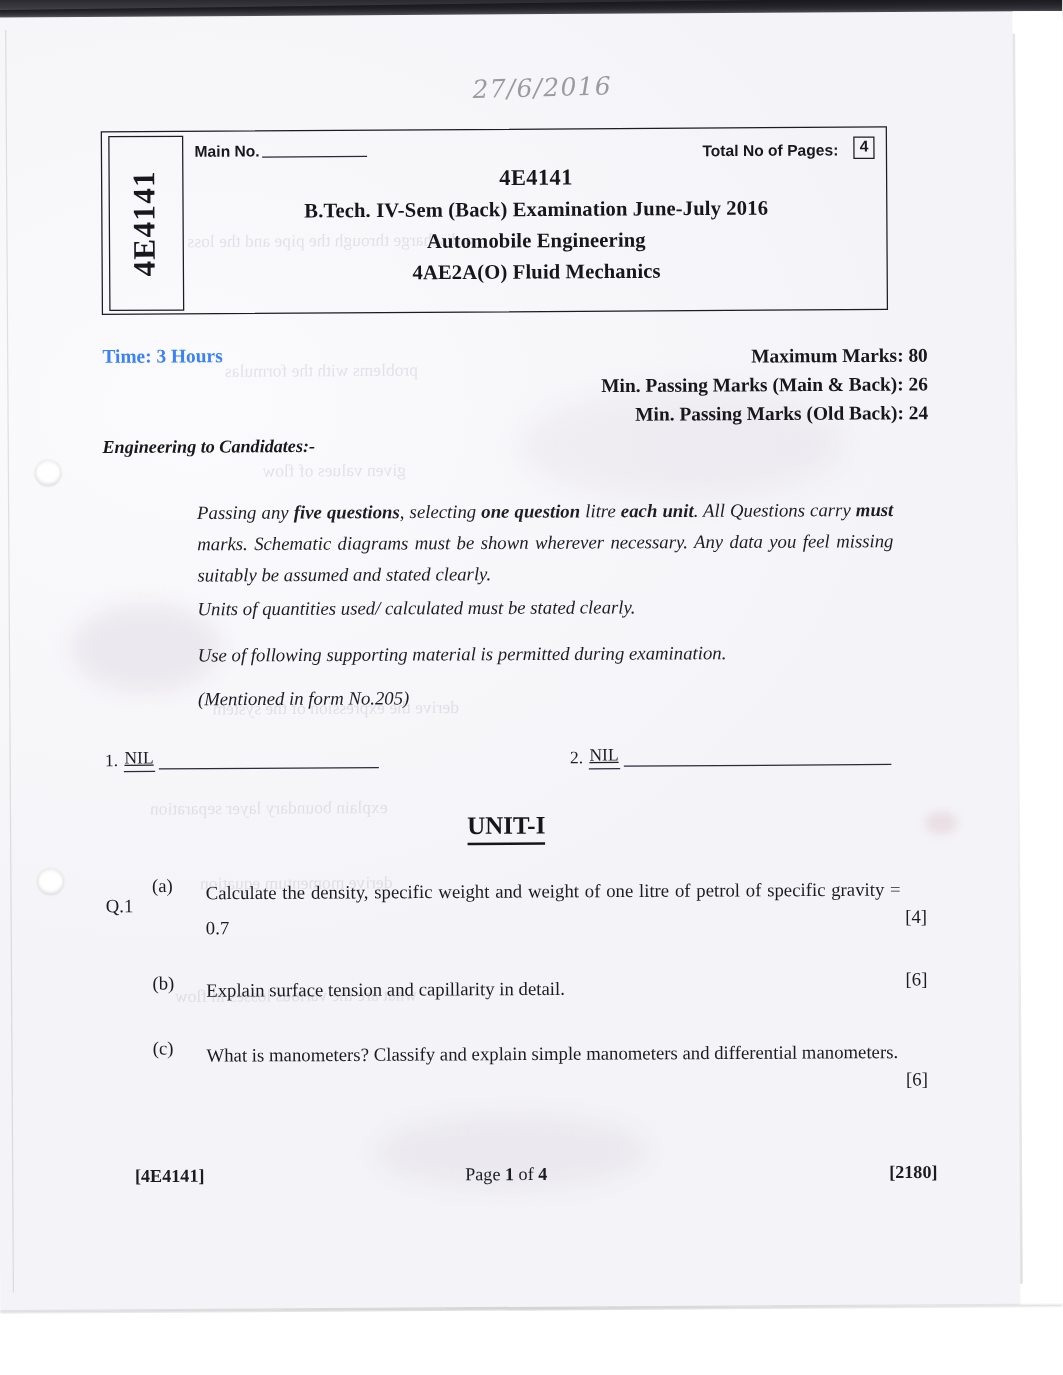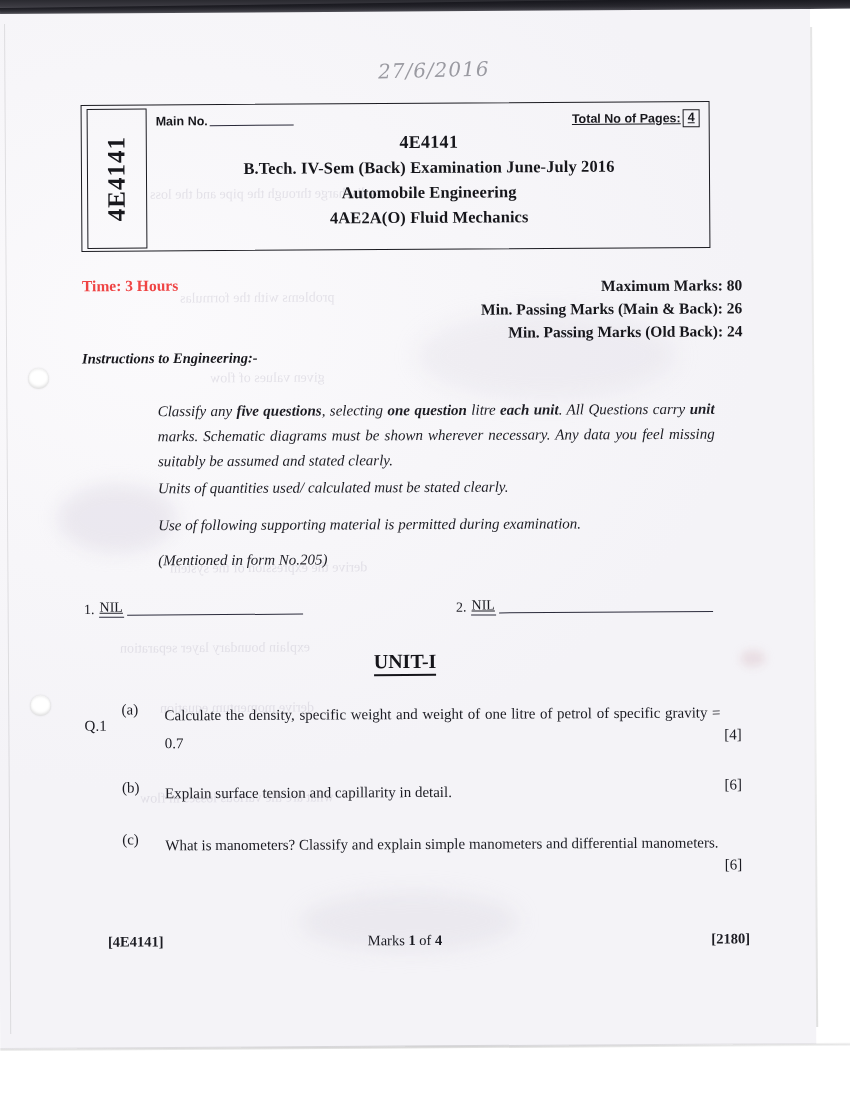--- a/index.html
+++ b/index.html
@@ -162,23 +162,22 @@
     margin-bottom: 2px;
   }
   .total-pages {
     position: absolute;
     right: 9px; top: 7px;
     font-family: "Liberation Sans", sans-serif;
     font-weight: bold;
     font-size: 12.5px;
     color: #17171c;
     display: flex;
-    align-items: center;
-    gap: 2px;
-    text-decoration: underline;
+    align-items: flex-end;
+    gap: 12px;
   }
   .pages-num-box {
     border: 1.3px solid #1c1c22;
     padding: 0px 4px 1px 4px;
     line-height: 15px;
     font-size: 12.5px;
   }
   .hdr-center {
     position: absolute;
     left: 68px; top: 26px;
@@ -201,21 +200,21 @@
     letter-spacing: .1px;
   }
 
   
   .time-line {
     position: absolute;
     left: 82px; top: 277px;
     font-family: "Liberation Serif", serif;
     font-weight: bold;
     font-size: 15.5px;
-    color: #ef4444;
+    color: #3b82f6;
     transform: rotate(-0.3deg);
   }
   .marks-block {
     position: absolute;
     right: 108px; top: 274px;
     text-align: right;
     font-family: "Liberation Serif", serif;
     font-weight: bold;
     font-size: 15.5px;
     line-height: 23px;
@@ -442,24 +441,24 @@
     </div>
 
     <div class="time-line">Time: 3 Hours</div>
 
     <div class="marks-block">
       <div>Maximum Marks: 80</div>
       <div>Min. Passing Marks (Main &amp; Back): 26</div>
       <div>Min. Passing Marks (Old Back): 24</div>
     </div>
 
-    <div class="instructions-label">Instructions to Engineering:-</div>
+    <div class="instructions-label">Engineering to Candidates:-</div>
 
     <div class="instr-body">
-      <p class="instr-justified"><span>Classify any </span><b>five questions</b><span>, selecting </span><b>one question</b><span> litre </span><b>each unit</b><span>. All Questions carry </span><b>unit</b><span> marks. Schematic diagrams must be shown wherever necessary. Any data you feel missing suitably be assumed and stated clearly.</span></p>
+      <p class="instr-justified"><span>Passing any </span><b>five questions</b><span>, selecting </span><b>one question</b><span> litre </span><b>each unit</b><span>. All Questions carry </span><b>must</b><span> marks. Schematic diagrams must be shown wherever necessary. Any data you feel missing suitably be assumed and stated clearly.</span></p>
 
       <p class="instr-p instr-gap-a">Units of quantities used/ calculated must be stated clearly.</p>
 
       <p class="instr-p instr-gap-b">Use of following supporting material is permitted during examination.</p>
 
       <p class="instr-p instr-gap-c">(Mentioned in form No.205)</p>
     </div>
 
     <div class="nil-row">
       <div class="nil-item nil-1">
@@ -498,18 +497,18 @@
         <div class="q-num"></div>
         <div class="q-part">(c)</div>
         <div class="q-text">What is manometers? Classify and explain simple manometers and differential manometers.</div>
         <div class="q-marks" style="top:28px;">[6]</div>
       </div>
 
     </div>
 
     <div class="footer">
       <span class="footer-left">[4E4141]</span>
-      <span class="footer-center"><span>Marks </span><b>1</b><span> of </span><b>4</b></span>
+      <span class="footer-center"><span>Page </span><b>1</b><span> of </span><b>4</b></span>
       <span class="footer-right">[2180]</span>
     </div>
 
   </div>
 </div>
 
 </body></html>

